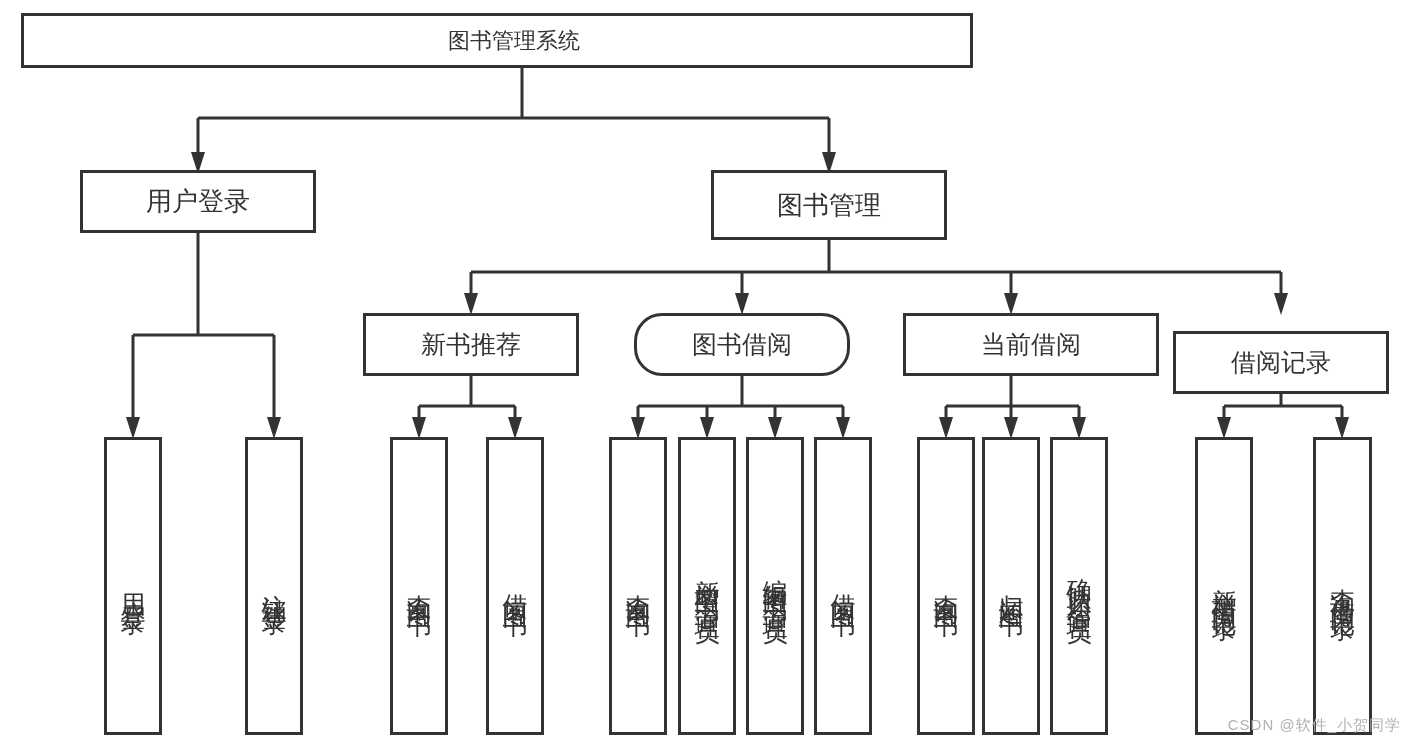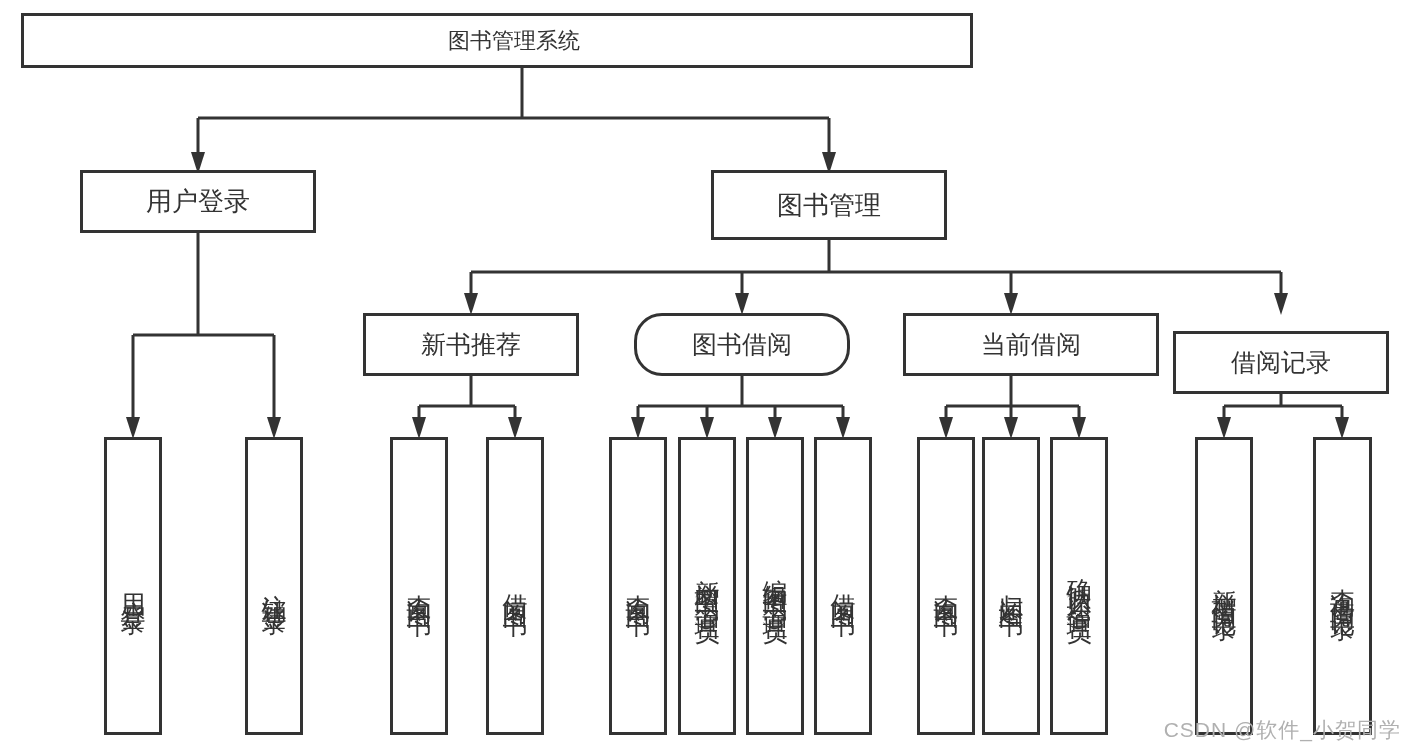--- a/index.html
+++ b/index.html
@@ -42,21 +42,21 @@
     font-size: 25px;
     letter-spacing: 6px;
     line-height: 1;
     padding: 4px 0;
     white-space: normal;
   }
   .watermark {
     position: absolute;
     right: 4px;
     top: 716px;
-    font-size: 21px;
+    font-size: 15px;
     letter-spacing: 1px;
     color: #b0b0b0;
   }
 </style>
 </head>
 <body>
 
 <div id="canvas">
 
   <svg id="connectors" viewBox="0 0 1405 747" xmlns="http://www.w3.org/2000/svg">

